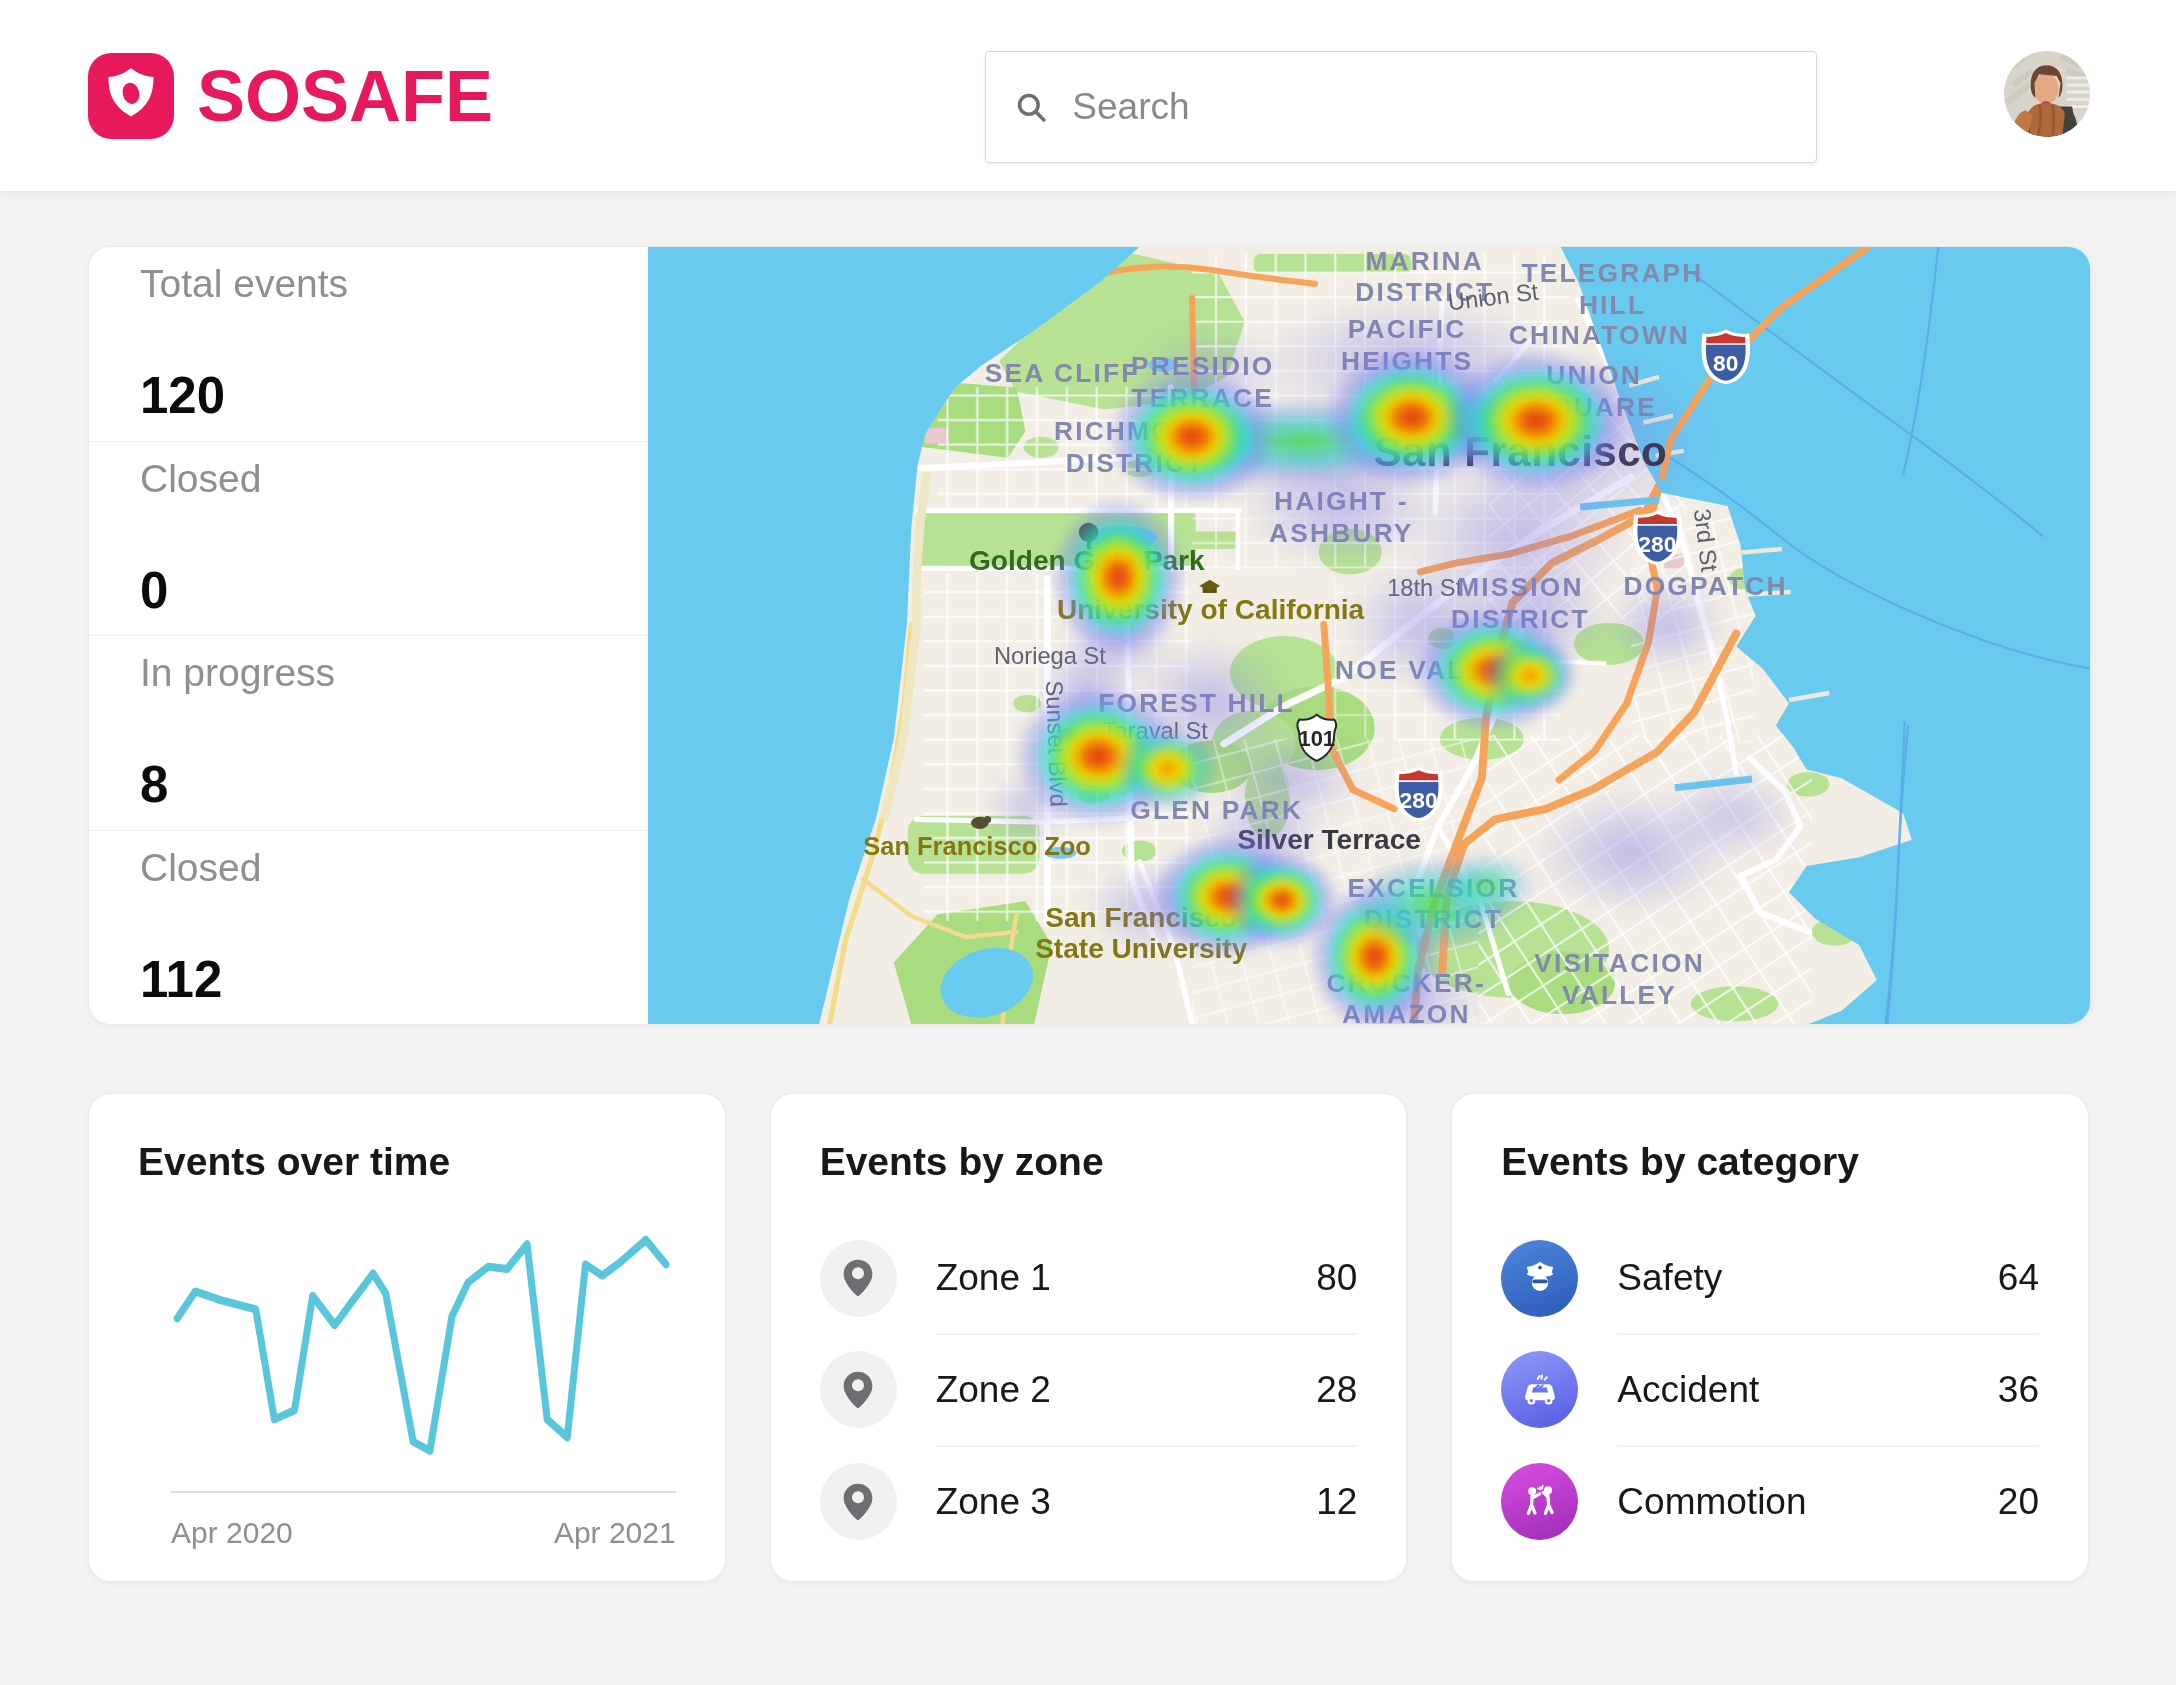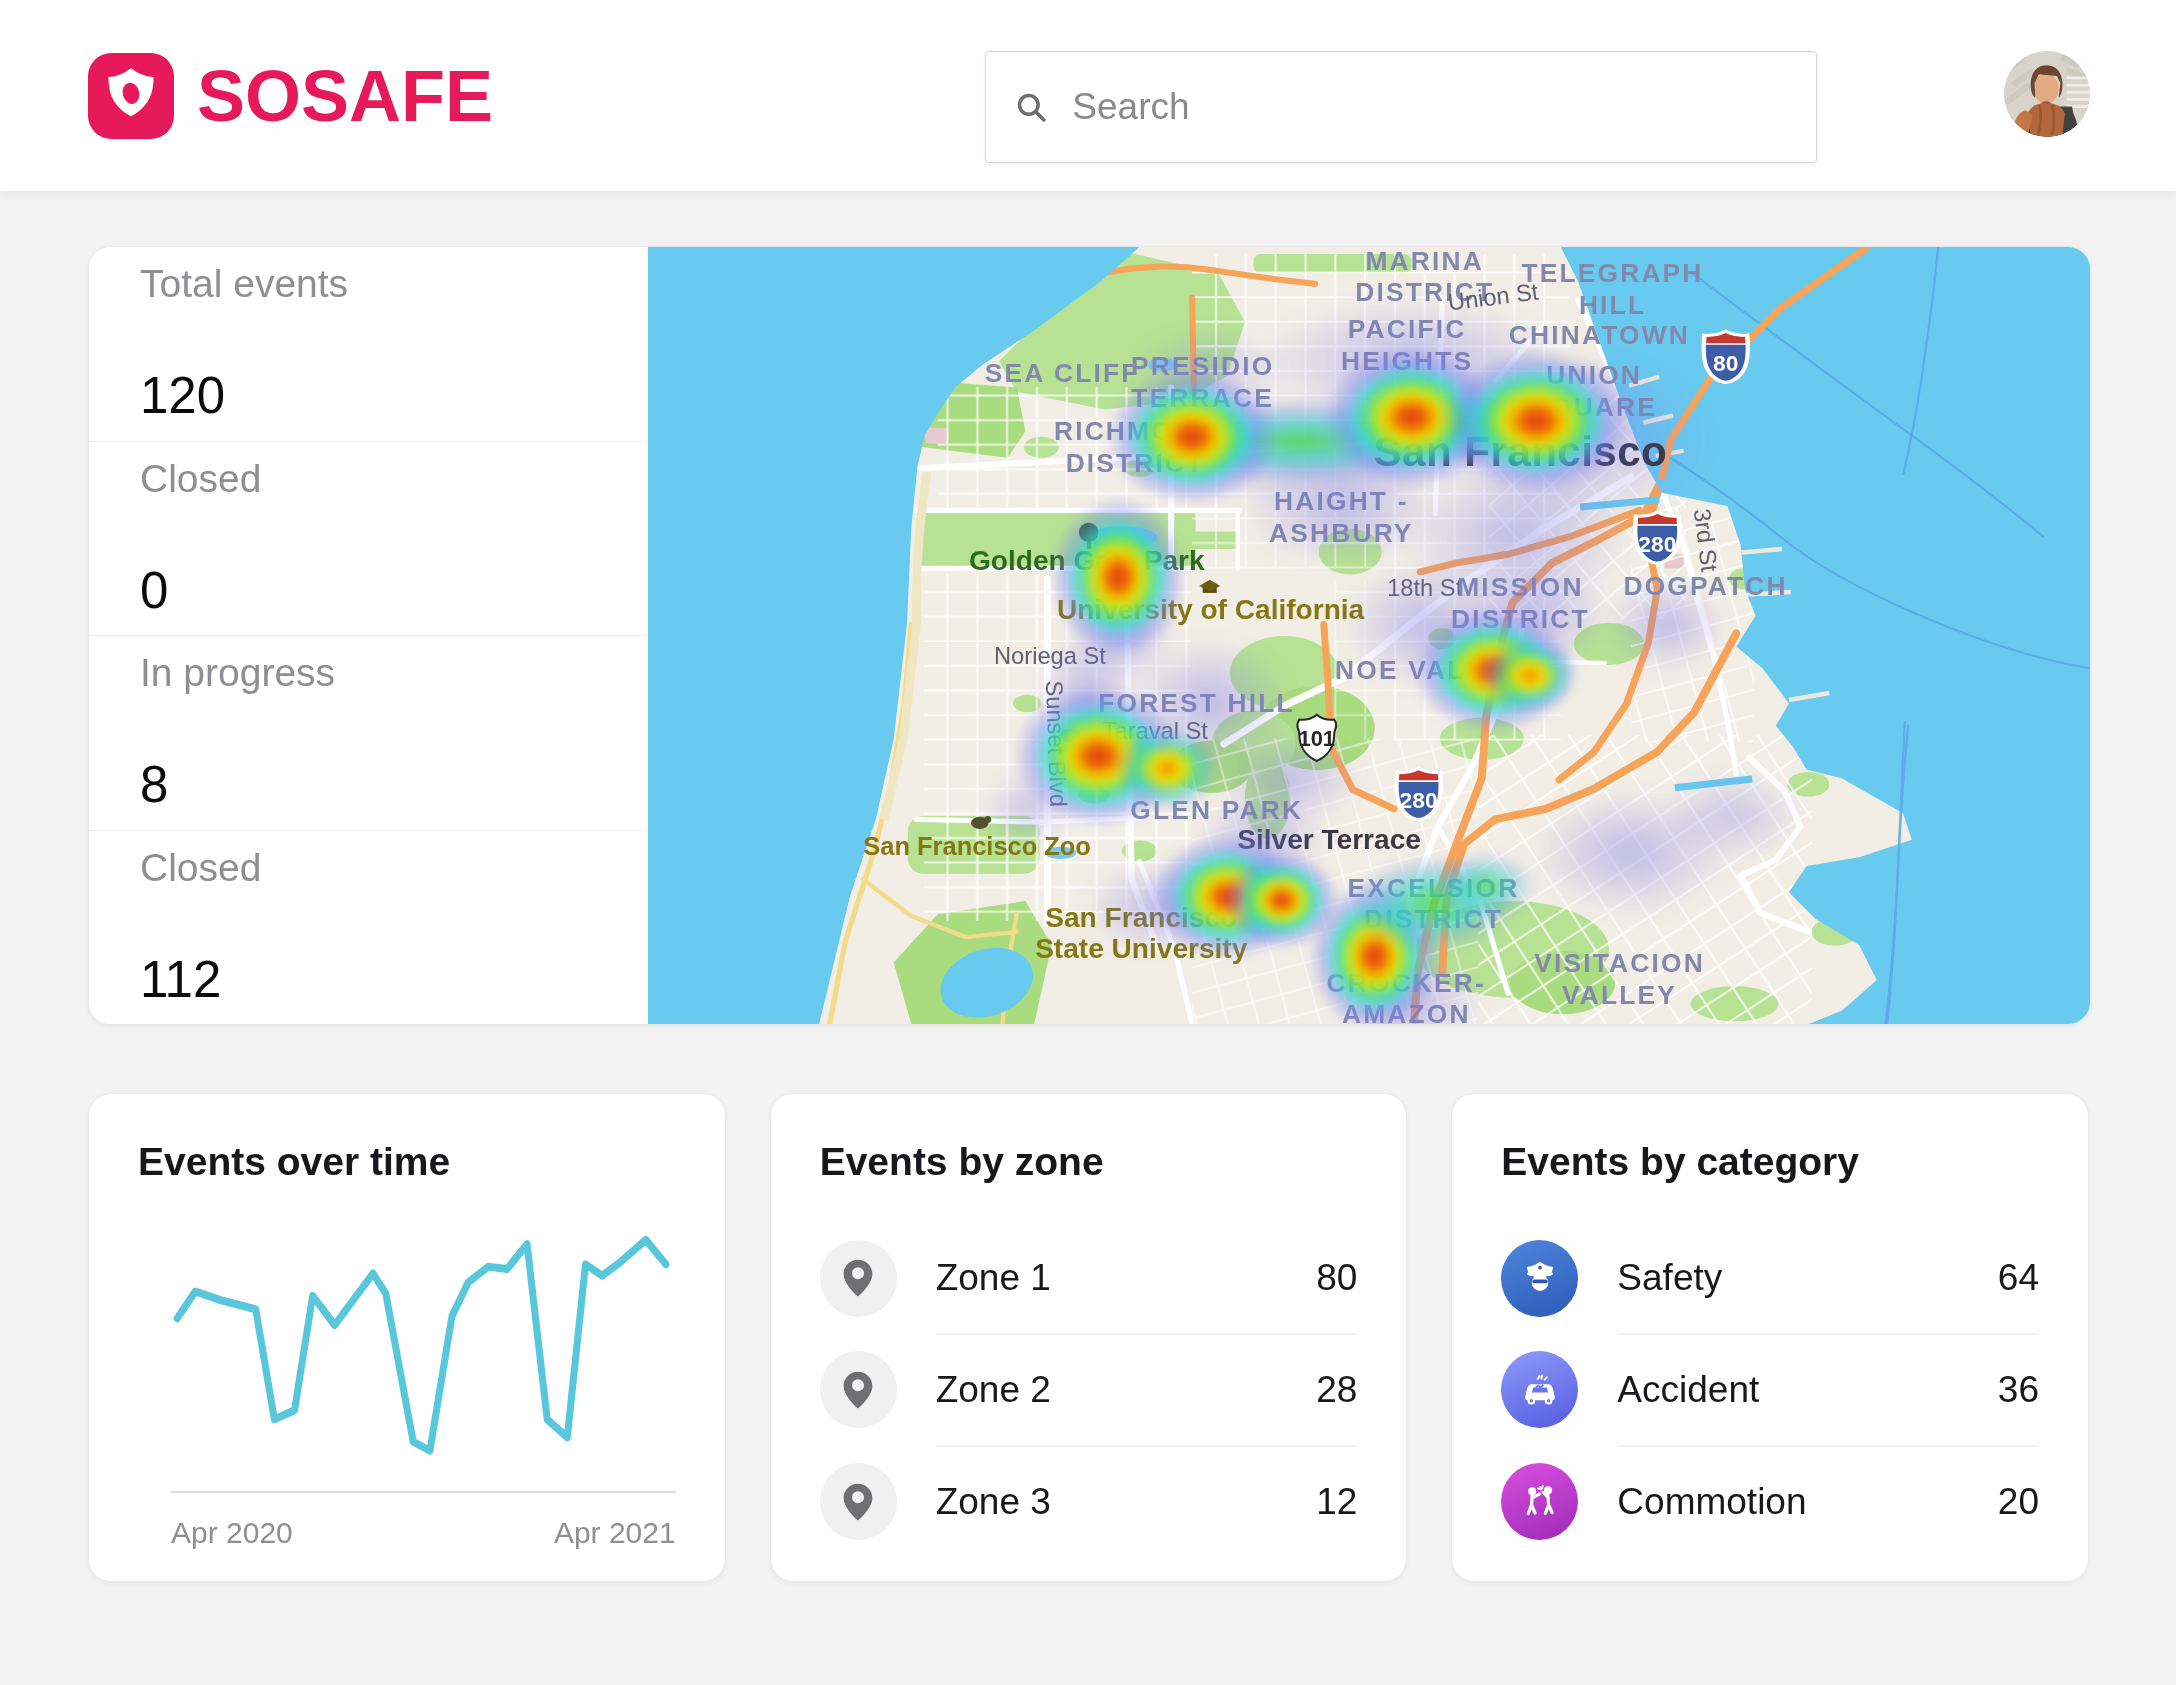--- a/index.html
+++ b/index.html
@@ -24,21 +24,21 @@
 
   
   .main{position:absolute;left:88px;top:246px;width:2001px;}
   .top-card{display:flex;width:2001px;height:777px;background:#fff;border-radius:23px;
             overflow:hidden;border:0.9px solid #E9E9E9;box-shadow:0 1.8px 5.3px rgba(0,0,0,.04);}
   .stats{width:559px;min-width:559px;display:flex;flex-direction:column;background:#fff;}
   .stat-row{flex:1;display:flex;flex-direction:column;justify-content:center;padding-left:51px;
             border-bottom:1.8px solid #EDEDED;gap:34px;}
   .stat-row:last-child{border-bottom:none;}
   .stat-label{font-size:39px;color:#8E8E93;margin-bottom:26px;}
-  .stat-value{font-size:51px;font-weight:400;color:#0B0B0D;}
+  .stat-value{font-size:51px;font-weight:700;color:#0B0B0D;}
   .map-wrap{flex:1;position:relative;background:#69CAEF;}
   .map-wrap svg{position:absolute;inset:0;width:100%;height:100%;display:block;}
 
   .bottom-row{display:flex;gap:44px;margin-top:68px;}
   .card{flex:1;height:489px;background:#fff;border-radius:23px;border:0.9px solid #E9E9E9;
         box-shadow:0 1.8px 5.3px rgba(0,0,0,.04);box-sizing:border-box;padding:46px 49px;}
   .card-title{font-size:39px;font-weight:700;color:#17171C;}
 
   
   .chart-box{margin-top:35px;margin-left:33px;}

